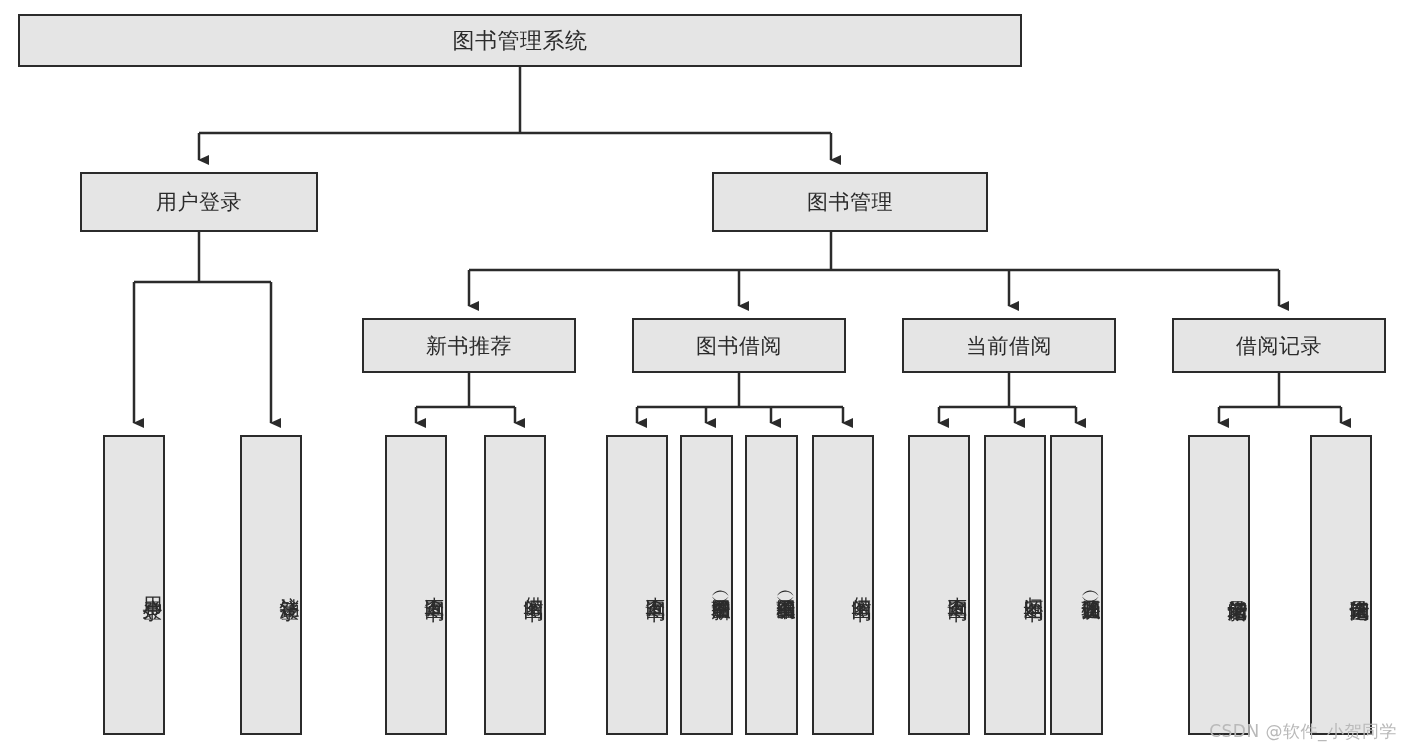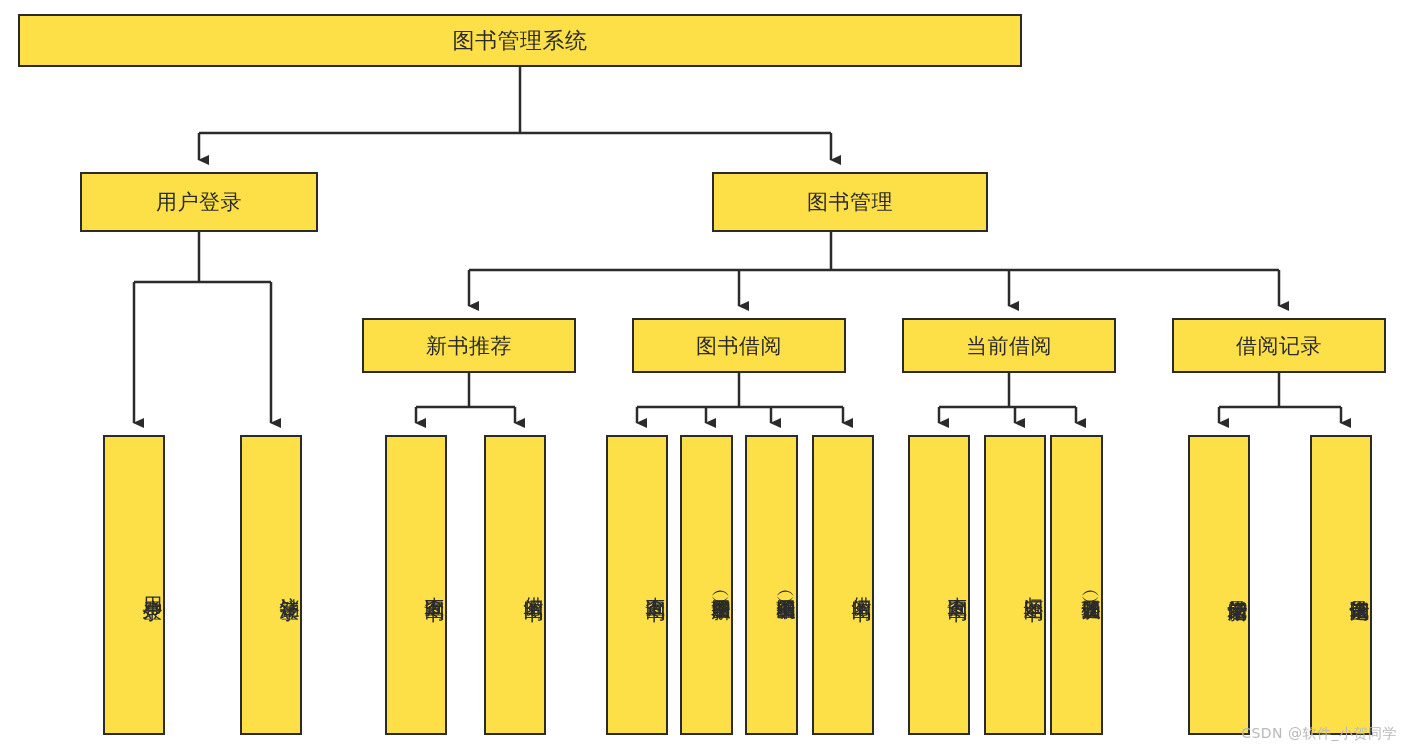--- a/index.html
+++ b/index.html
@@ -22,21 +22,21 @@
     position: absolute;
     left: 0;
     top: 0;
     width: 1405px;
     height: 747px;
   }
   .node {
     position: absolute;
     box-sizing: border-box;
     border: 2px solid #2b2b2b;
-    background: #fde047;
+    background: #e5e5e5;
     display: flex;
     align-items: center;
     justify-content: center;
     color: #2b2b2b;
   }
   .node.horiz {
     font-size: 21px;
     letter-spacing: 0.5px;
   }
   .node.vert {
@@ -55,21 +55,21 @@
     text-orientation: upright;
     white-space: nowrap;
   }
   .node.root {
     font-size: 22px;
   }
   #watermark {
     position: absolute;
     right: 8px;
     bottom: 4px;
-    font-size: 14px;
+    font-size: 17px;
     color: #b9b9b9;
     letter-spacing: 0.5px;
     white-space: nowrap;
     pointer-events: none;
   }
 </style>
 </head>
 <body>
 
 <div id="diagram-root">

